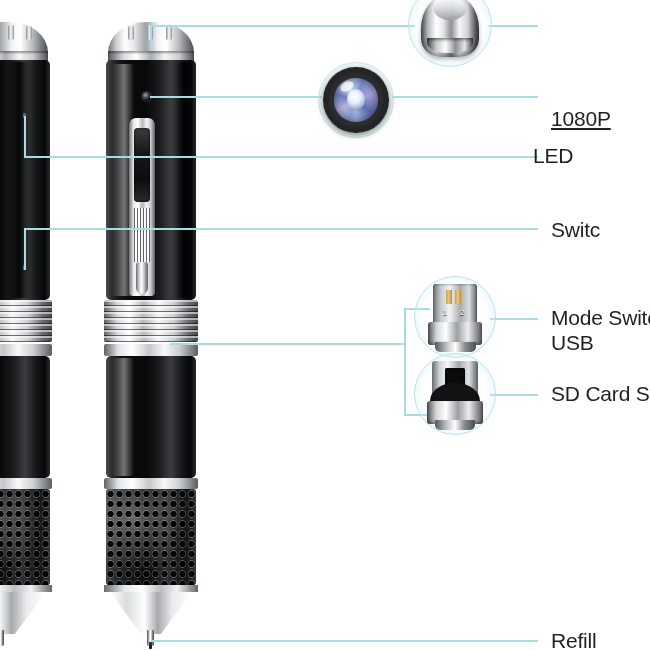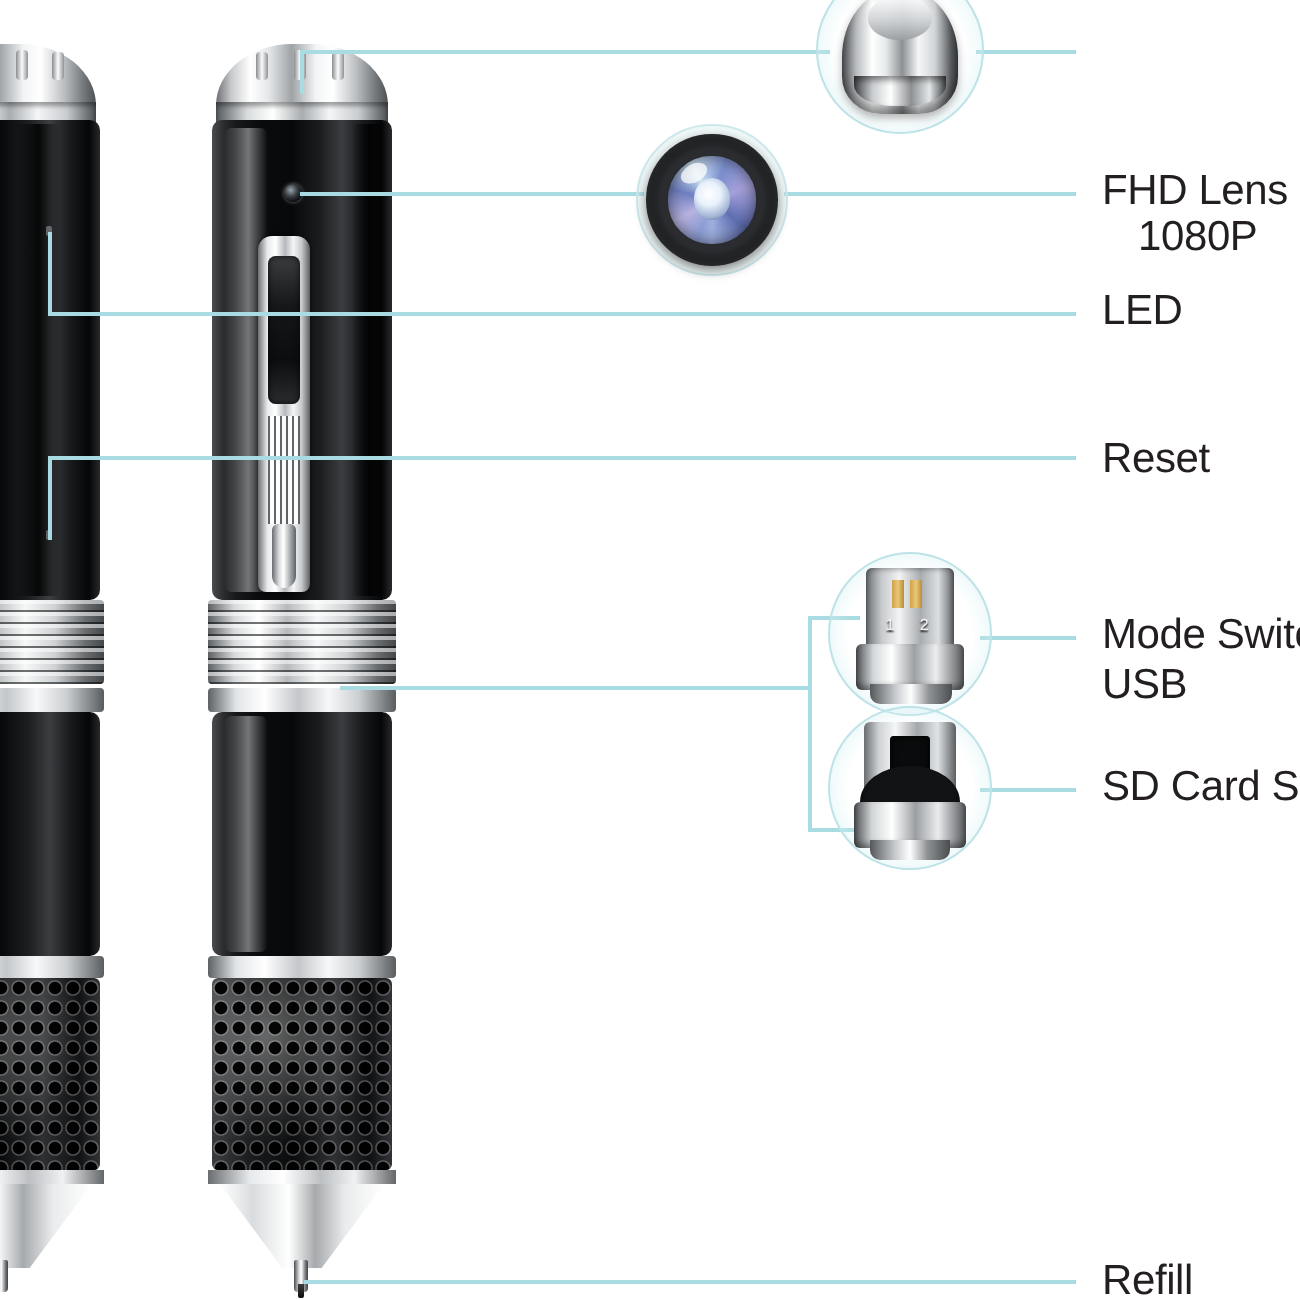--- a/index.html
+++ b/index.html
@@ -397,22 +397,21 @@
   <div class="callout" style="left:414px;top:353px;width:82px;height:82px;">
     <div class="halo"></div>
     <div class="sdbody">
       <div class="sdslot"></div>
     </div>
     <div class="sdoval"></div>
     <div class="sdbase"></div>
     <div class="sdfoot"></div>
   </div>
 
-  <div class="lbl" style="left:551px;top:83px;">FHD Lens</div>
-  <div class="lbl" style="left:569px;top:106px;">1080P</div>
-  <div class="lbl" style="left:551px;top:143px;">LED</div>
-  <div class="lbl" style="left:551px;top:217px;">Reset</div>
+  <div class="lbl" style="left:551px;top:106px;text-decoration:underline;">1080P</div>
+  <div class="lbl" style="left:533px;top:143px;">LED</div>
+  <div class="lbl" style="left:551px;top:217px;">Switc</div>
   <div class="lbl" style="left:551px;top:305px;">Mode Switc</div>
   <div class="lbl" style="left:551px;top:330px;text-align:center;">USB</div>
   <div class="lbl" style="left:551px;top:381px;">SD Card Sol</div>
   <div class="lbl" style="left:551px;top:628px;">Refill</div>
 
 </div>
 
 </body></html>

